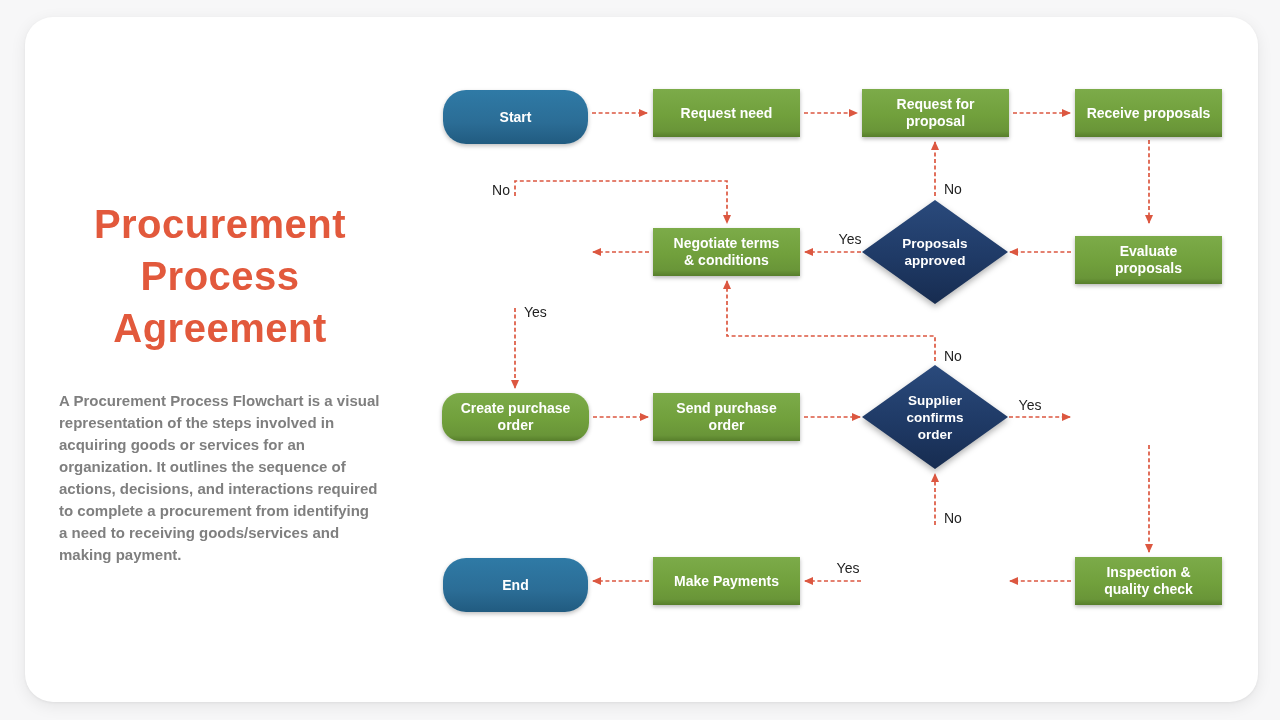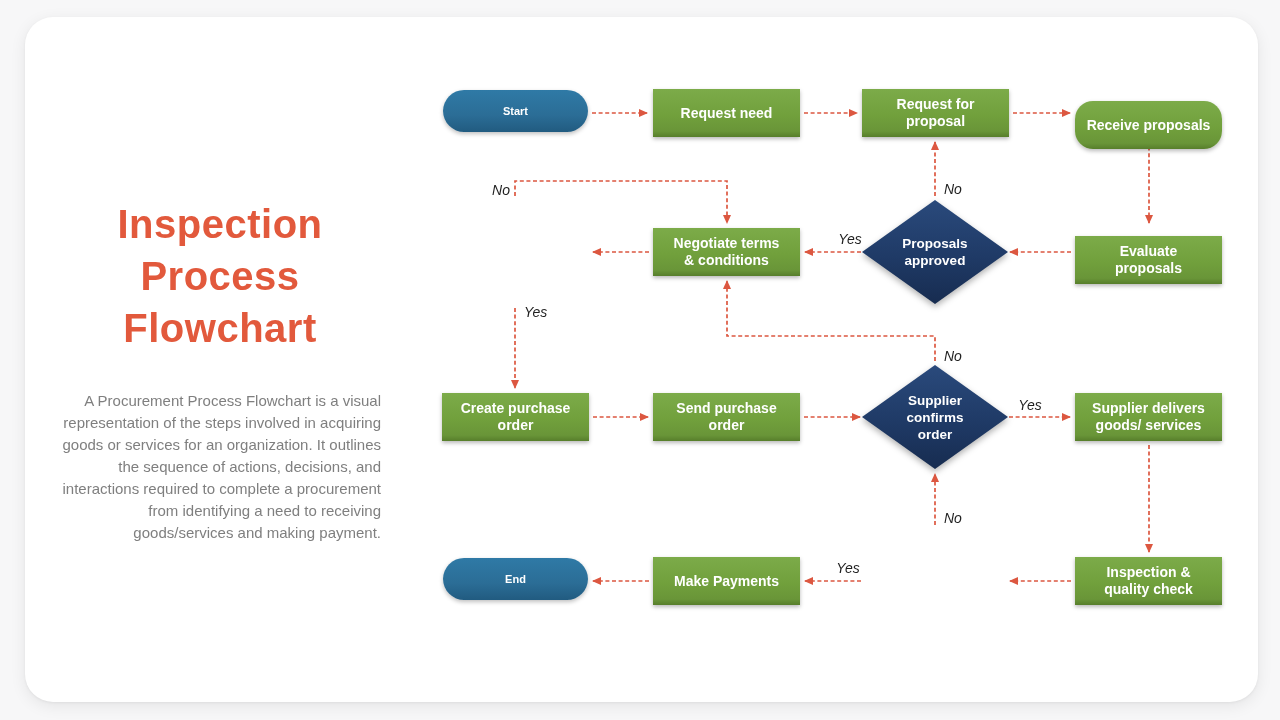--- a/index.html
+++ b/index.html
@@ -20,64 +20,64 @@
     background:#ffffff;border-radius:28px;
     box-shadow:0 4px 16px rgba(0,0,0,0.08), 0 1px 3px rgba(0,0,0,0.05);
   }
   .left-panel{position:absolute;left:40px;top:198px;width:360px;text-align:center;}
   .title{
     color:var(--title);font-size:40px;font-weight:bold;line-height:52px;
     letter-spacing:0.5px;
   }
   .description{
     margin:36px auto 0;width:322px;color:var(--description);
-    font-size:15px;line-height:22px;text-align:right;
+    font-size:15px;line-height:22px;text-align:left;font-weight:bold;
   }
   svg.connectors{position:absolute;left:0;top:0;pointer-events:none;}
   .connector{
     fill:none;stroke:var(--connector);stroke-width:1.7;
     stroke-dasharray:4 2.6;marker-end:url(#arrowhead);
   }
   #arrowhead path{fill:var(--connector);}
   .node{
     position:absolute;display:flex;align-items:center;justify-content:center;
     color:#fff;font-weight:bold;font-size:14px;line-height:17px;
     text-align:center;white-space:pre-line;
   }
   .process{
     width:147px;height:48px;
     background:linear-gradient(180deg,#7cab49 0%,#71A03C 55%,#699538 88%,#577e2b 100%);
     box-shadow:0 2px 4px rgba(0,0,0,0.28);
   }
   .terminal{
-    width:145px;height:42px;border-radius:23px;font-size:11px;
+    width:145px;height:54px;border-radius:23px;font-size:14px;
     background:linear-gradient(180deg,#2f7aa6 0%,#2B6D96 60%,#215b80 100%);
     box-shadow:0 2px 4px rgba(0,0,0,0.25);
   }
   .decision-wrap{position:absolute;filter:drop-shadow(0 3px 3px rgba(0,0,0,0.3));}
   .decision{
     width:146px;height:104px;display:flex;align-items:center;justify-content:center;
     clip-path:polygon(50% 0%,100% 50%,50% 100%,0% 50%);
     background:linear-gradient(180deg,#2a4a7c 0%,#1F3A66 55%,#172c50 100%);
     color:#fff;font-weight:bold;font-size:13.5px;line-height:17px;
     text-align:center;white-space:pre-line;
   }
   .edge-label{
-    position:absolute;font-size:14px;font-style:italic;
+    position:absolute;font-size:14px;
     color:var(--label_text);width:40px;
   }
 </style>
 </head>
 <body>
 
 <div class="page">
   <div class="card"></div>
 
   <div class="left-panel">
-    <h1 class="title">Inspection Process Flowchart</h1>
+    <h1 class="title">Procurement Process Agreement</h1>
     <p class="description">A Procurement Process Flowchart is a visual representation of the steps involved in acquiring goods or services for an organization. It outlines the sequence of actions, decisions, and interactions required to complete a procurement from identifying a need to receiving goods/services and making payment.</p>
   </div>
 
   <svg class="connectors" width="1280" height="720" viewBox="0 0 1280 720">
     <defs>
       <marker id="arrowhead" markerUnits="userSpaceOnUse" markerWidth="10" markerHeight="9" refX="8" refY="4" orient="auto">
         <path d="M0,0 L9,4 L0,8 Z"></path>
       </marker>
     </defs>
     <path class="connector" d="M592,113 L647,113"></path>
@@ -98,42 +98,40 @@
     <path class="connector" d="M1071,581 L1010,581"></path>
     <path class="connector" d="M861,581 L805,581"></path>
     <path class="connector" d="M935,525 L935,474"></path>
     <path class="connector" d="M649,581 L593,581"></path>
   </svg>
 
   <div class="node terminal" style="left:443px;top:90px;">Start</div>
   <div class="node process" style="left:653px;top:89px;">Request need</div>
   <div class="node process" style="left:862px;top:89px;">Request for
 proposal</div>
-  <div class="node process" style="left:1075px;top:101px;border-radius:18px;">Receive proposals</div>
+  <div class="node process" style="left:1075px;top:89px;">Receive proposals</div>
 
   <div class="node process" style="left:653px;top:228px;">Negotiate terms
 &amp; conditions</div>
   <div class="decision-wrap" style="left:862px;top:200px;">
     <div class="decision">Proposals
 approved</div>
   </div>
   <div class="node process" style="left:1075px;top:236px;">Evaluate
 proposals</div>
 
-  <div class="node process" style="left:442px;top:393px;">Create purchase
+  <div class="node process" style="left:442px;top:393px;border-radius:18px;">Create purchase
 order</div>
   <div class="node process" style="left:653px;top:393px;">Send purchase
 order</div>
   <div class="decision-wrap" style="left:862px;top:365px;">
     <div class="decision">Supplier
 confirms
 order</div>
   </div>
-  <div class="node process" style="left:1075px;top:393px;">Supplier delivers
-goods/ services</div>
 
   <div class="node terminal" style="left:443px;top:558px;">End</div>
   <div class="node process" style="left:653px;top:557px;text-align:right;">Make Payments</div>
   <div class="node process" style="left:1075px;top:557px;">Inspection &amp;
 quality check</div>
 
   <div class="edge-label" style="left:470px;top:182px;text-align:right;">No</div>
   <div class="edge-label" style="left:524px;top:304px;">Yes</div>
   <div class="edge-label" style="left:944px;top:181px;">No</div>
   <div class="edge-label" style="left:830px;top:231px;text-align:center;">Yes</div>

